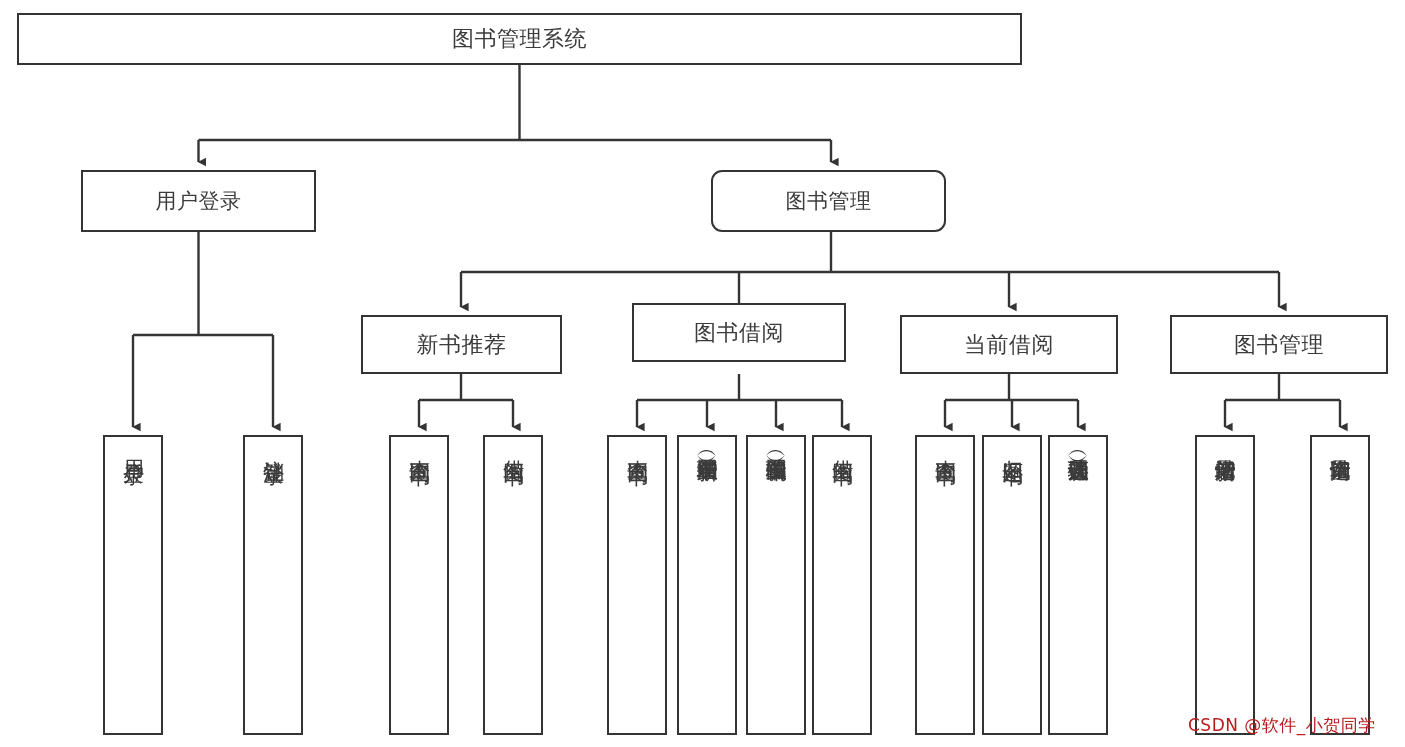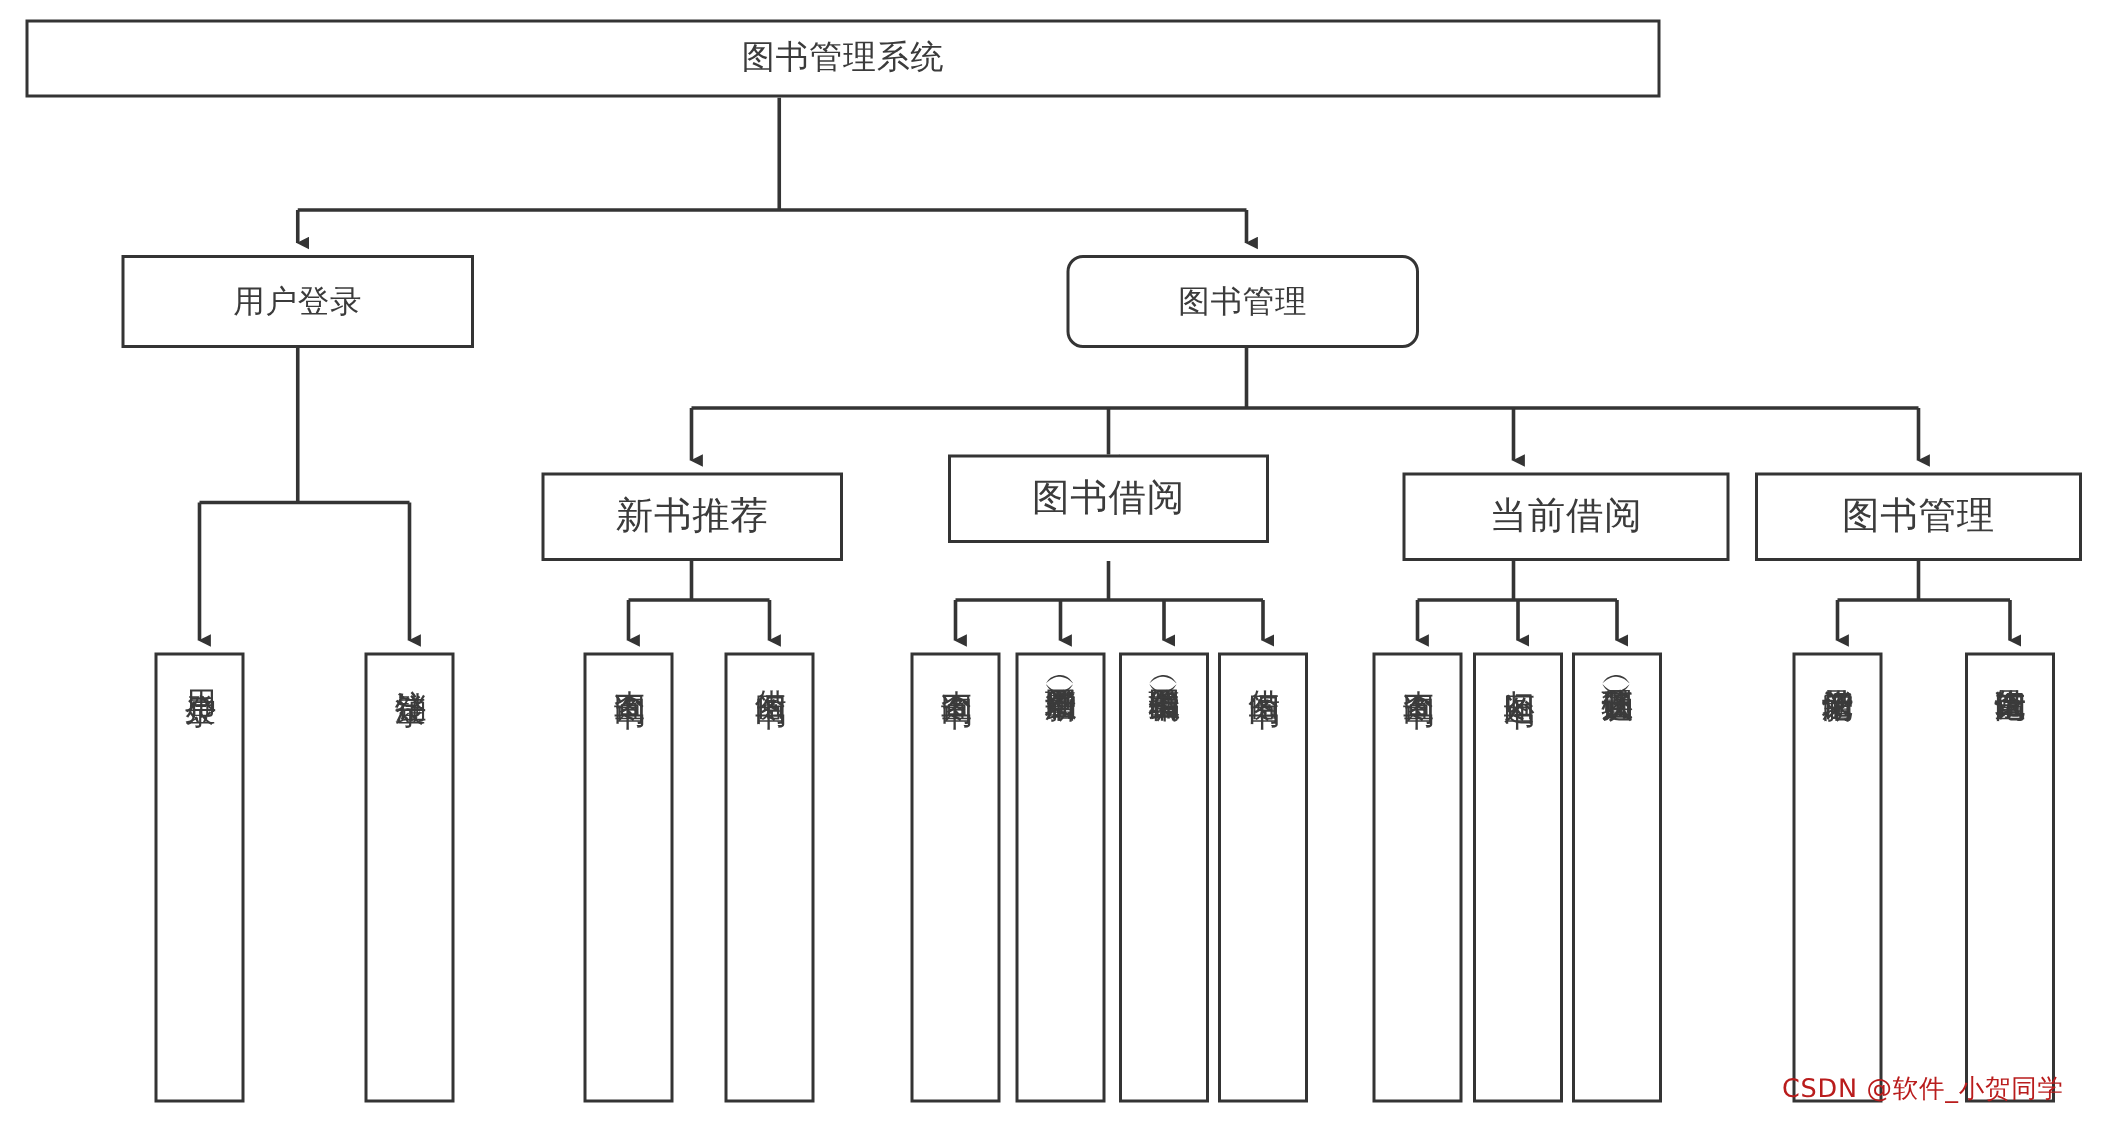--- a/index.html
+++ b/index.html
@@ -41,21 +41,21 @@
   .node-label {
     color: #3b3b3b;
     font-size: 21px;
     line-height: 1.15;
     letter-spacing: 0.5px;
     white-space: nowrap;
     text-align: center;
   }
   .node.root .node-label { font-size: 22px; }
   .node.level2 .node-label { font-size: 21px; }
-  .node.level3 .node-label { font-size: 25px; }
+  .node.level3 .node-label { font-size: 22px; }
   
   .node.leaf {
     align-items: flex-start;
     justify-content: center;
     padding-top: 6px;
   }
   .node.leaf .node-label {
     writing-mode: vertical-rl;
     text-orientation: upright;
     font-size: 21px;
@@ -129,38 +129,38 @@
       <path d="M 1078 400 L 1078 427" marker-end="url(#arrowhead)"></path>
 
       <path d="M 1279 374 L 1279 400"></path>
       <path d="M 1225 400 L 1340 400"></path>
       <path d="M 1225 400 L 1225 427" marker-end="url(#arrowhead)"></path>
       <path d="M 1340 400 L 1340 427" marker-end="url(#arrowhead)"></path>
 
     </g>
   </svg>
 
-  <div class="node root" style="left:17px; top:13px; width:1090px; height:52px;">
+  <div class="node root" style="left:17px; top:13px; width:1005px; height:52px;">
     <span class="node-label">图书管理系统</span>
   </div>
 
   <div class="node level2" style="left:81px; top:170px; width:235px; height:62px;">
     <span class="node-label">用户登录</span>
   </div>
   <div class="node level2" style="left:711px; top:170px; width:235px; height:62px;border-radius:11px;">
     <span class="node-label">图书管理</span>
   </div>
 
   <div class="node level3" style="left:361px; top:315px; width:201px; height:59px;">
     <span class="node-label">新书推荐</span>
   </div>
   <div class="node level3" style="left:632px; top:303px; width:214px; height:59px;">
     <span class="node-label">图书借阅</span>
   </div>
-  <div class="node level3" style="left:935px; top:315px; width:218px; height:59px;">
+  <div class="node level3" style="left:900px; top:315px; width:218px; height:59px;">
     <span class="node-label">当前借阅</span>
   </div>
   <div class="node level3" style="left:1170px; top:315px; width:218px; height:59px;">
     <span class="node-label">图书管理</span>
   </div>
 
   <div class="node leaf" style="left:103px; top:435px; width:60px; height:300px;">
     <span class="node-label">用户登录</span>
   </div>
   <div class="node leaf" style="left:243px; top:435px; width:60px; height:300px;">

